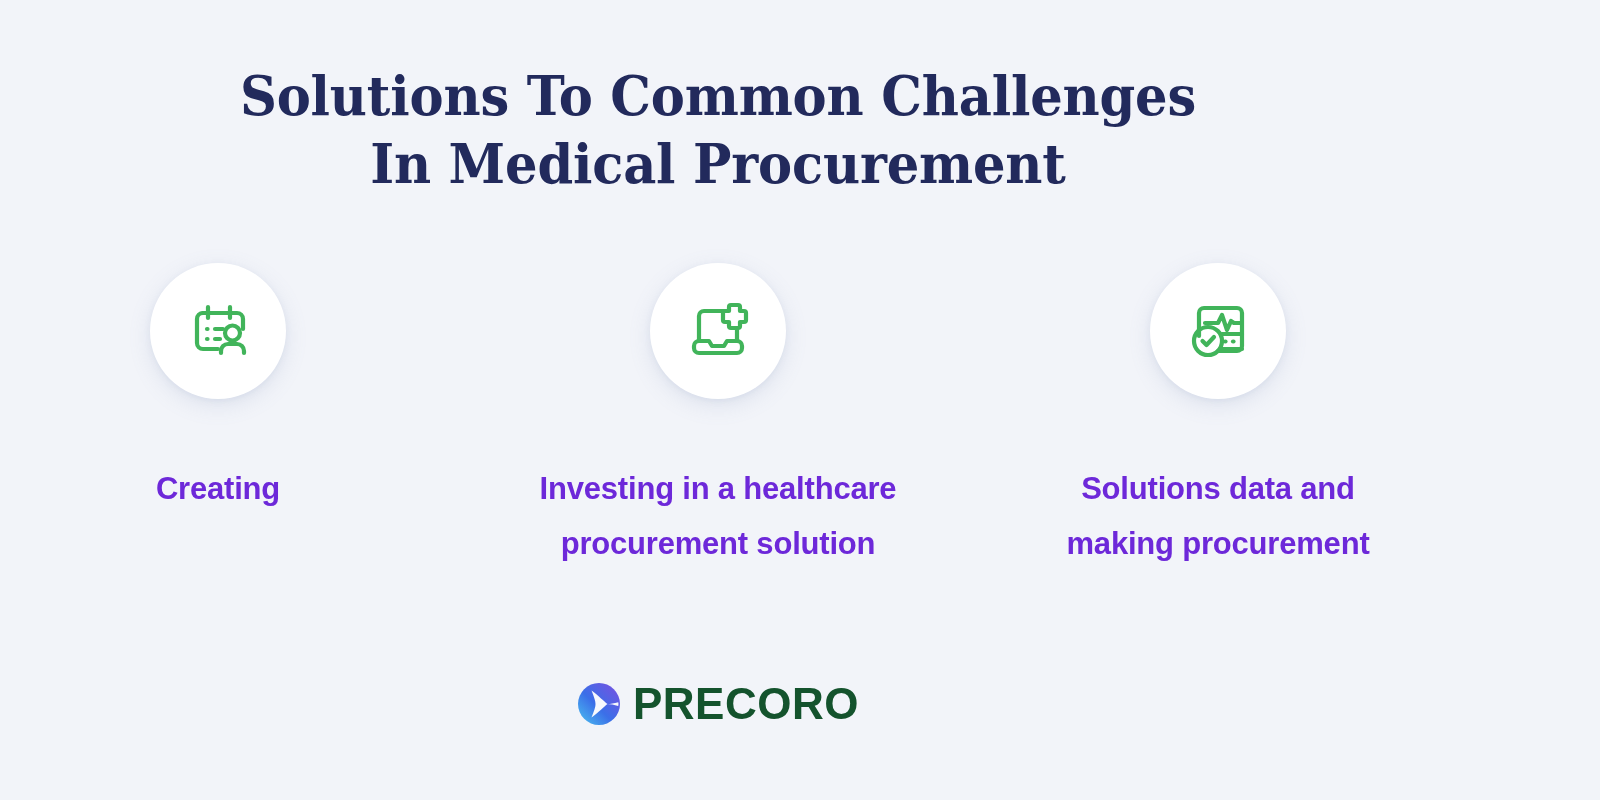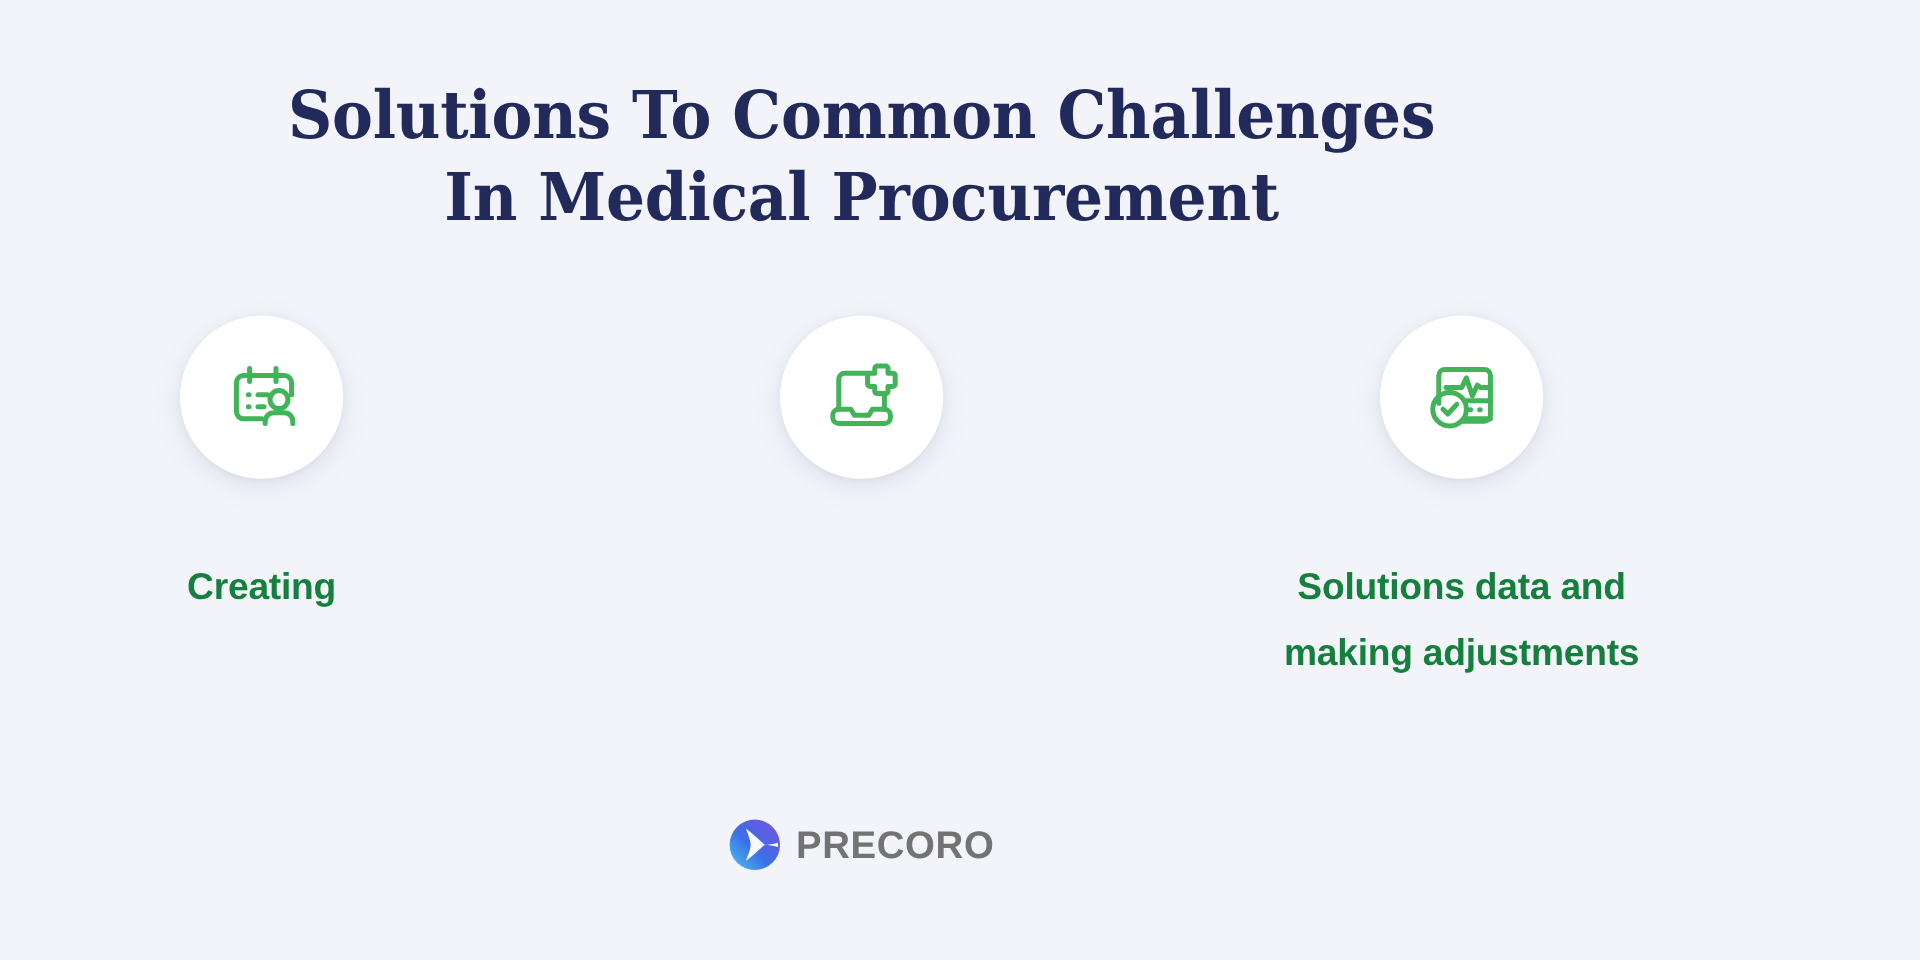--- a/index.html
+++ b/index.html
@@ -71,21 +71,21 @@
     display: flex;
     align-items: center;
     justify-content: center;
   }
 
   .icon-badge svg { display: block; }
 
   .caption {
     margin-top: 62px;
     text-align: center;
-    color: #15803d;
+    color: #6d28d9;
     font-family: "Liberation Sans", sans-serif;
     font-weight: bold;
     font-size: 31px;
     line-height: 55px;
     letter-spacing: -0.2px;
   }
   .caption .cap-line { display: block; white-space: nowrap; }
 
   
   .logo {
@@ -97,23 +97,23 @@
     align-items: center;
     justify-content: center;
     gap: 12px;
   }
 
   .logo-mark { width: 44px; height: 44px; display: block; }
 
   .logo-text {
     font-family: "Liberation Sans", sans-serif;
     font-weight: bold;
-    font-size: 32px;
+    font-size: 44px;
     letter-spacing: 0.5px;
-    color: #737373;
+    color: #14532d;
     line-height: 44px;
   }
 </style>
 </head>
 <body>
 
 <div class="slide">
 
   <div class="title-block">
     <div class="title-line">Solutions To Common Challenges</div>
@@ -157,20 +157,24 @@
 
             <path d="M43 17 H23 a5 5 0 0 0 -5 5 V47"></path>
             <path d="M56 36 V47"></path>
 
             <path d="M18 47 h10 l3 5 h12 l3 -5 h10 a5 5 0 0 1 5 5 v2 a5 5 0 0 1 -5 5 H18 a5 5 0 0 1 -5 -5 v-2 a5 5 0 0 1 5 -5 z"></path>
 
             <path d="M50 11 h7 a2 2 0 0 1 2 2 v4 h4 a2 2 0 0 1 2 2 v7 a2 2 0 0 1 -2 2 h-4 v4 a2 2 0 0 1 -2 2 h-7 a2 2 0 0 1 -2 -2 v-4 h-4 a2 2 0 0 1 -2 -2 v-7 a2 2 0 0 1 2 -2 h4 v-4 a2 2 0 0 1 2 -2 z"></path>
           </svg>
         </span>
       </div>
+      <div class="caption">
+        <span class="cap-line">Investing in a healthcare</span>
+        <span class="cap-line">procurement solution</span>
+      </div>
     </div>
 
     <div class="column">
       <div class="icon-badge">
         <span>
           <svg width="74" height="74" viewBox="0 0 74 74" fill="none" stroke="#41b45a" stroke-width="4.2" stroke-linecap="round" stroke-linejoin="round">
 
             <path d="M18 42 V19 a5 5 0 0 1 5 -5 H56 a5 5 0 0 1 5 5 V52 a5 5 0 0 1 -5 5 H37"></path>
 
             <path d="M24 29 h13 l4 -8 l5 15 l4 -9 l3 2 h6"></path>
@@ -182,21 +186,21 @@
 
             <path d="M41 55 h20"></path>
 
             <circle cx="27" cy="47" r="14"></circle>
             <path d="M21.5 47 l4 4 l7.5 -8"></path>
           </svg>
         </span>
       </div>
       <div class="caption">
         <span class="cap-line">Solutions data and</span>
-        <span class="cap-line">making adjustments</span>
+        <span class="cap-line">making procurement</span>
       </div>
     </div>
 
   </div>
 
   <div class="logo">
     <span>
       <svg class="logo-mark" viewBox="0 0 44 44">
         <defs>
           <linearGradient id="precoroGrad" x1="0%" y1="100%" x2="100%" y2="0%">

